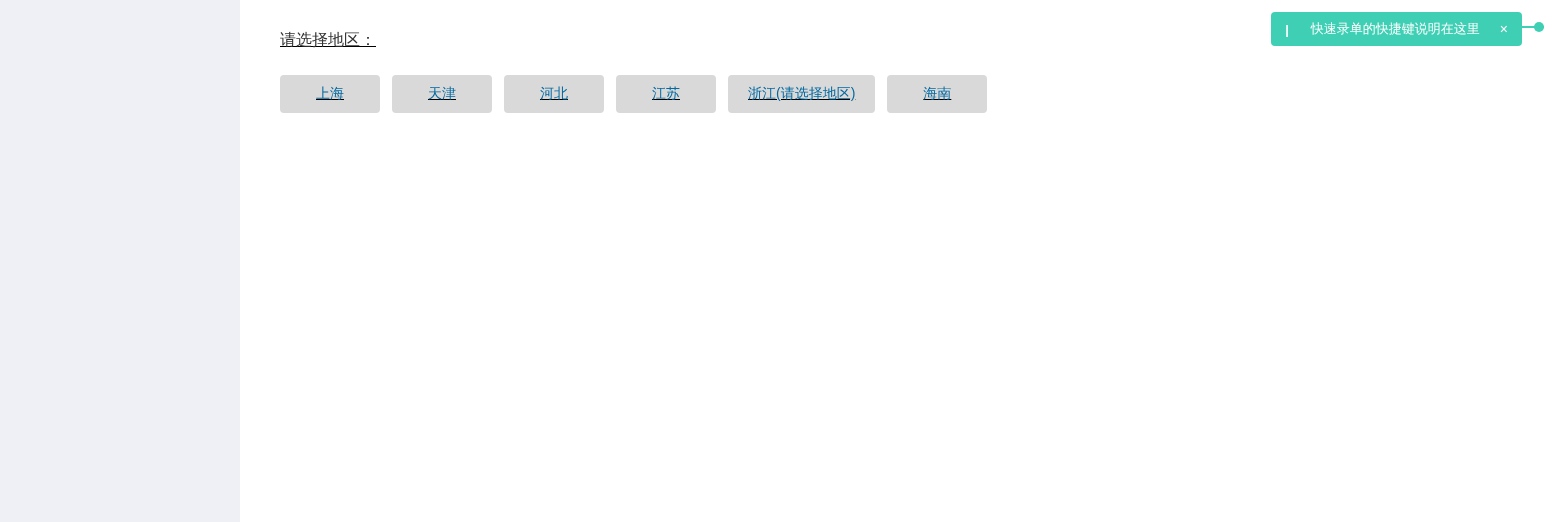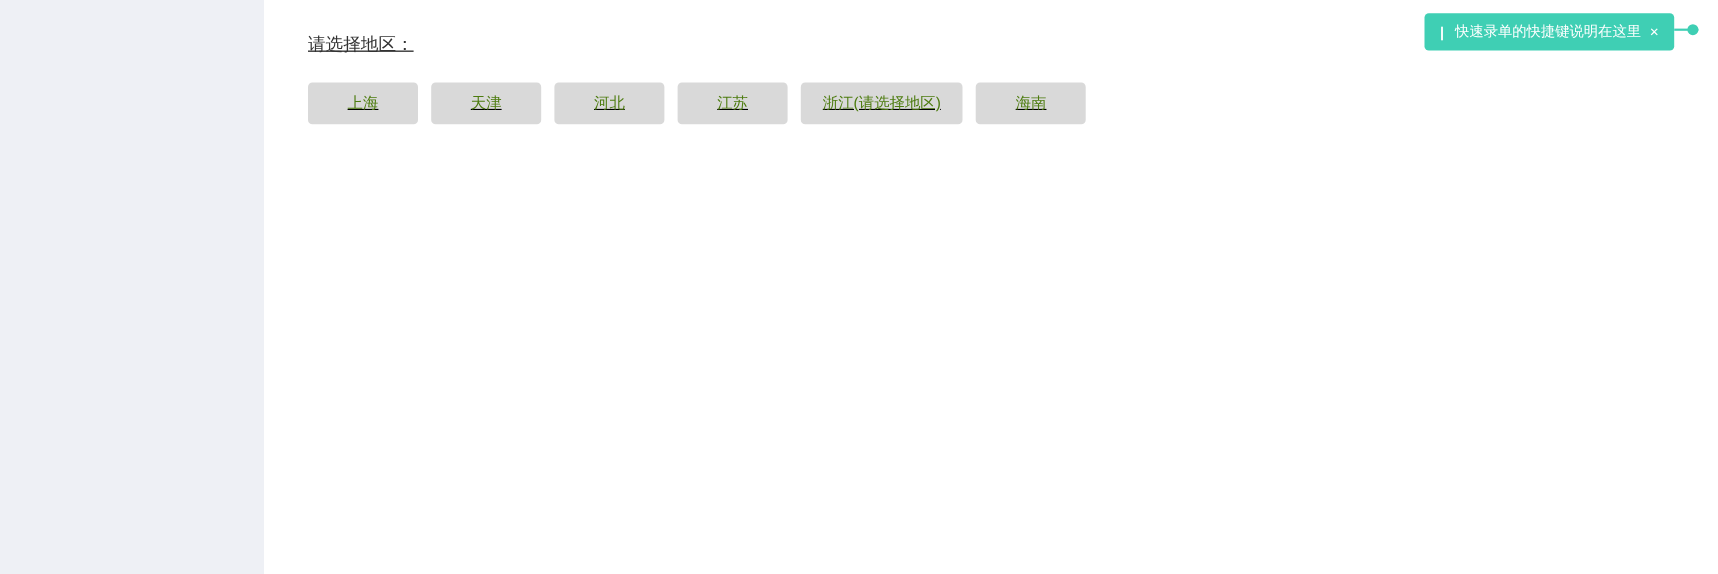--- a/index.html
+++ b/index.html
@@ -45,21 +45,21 @@
     }
 
     .region-buttons {
       display: flex;
       flex-wrap: wrap;
       gap: 12px;
     }
 
     .region-btn {
       background: #d9d9d9;
-      color: #4d7c0f;
+      color: #0369a1;
       border: none;
       border-radius: 4px;
       padding: 10px 20px;
       font-size: 14px;
       cursor: pointer;
       min-width: 100px;
       text-align: center;
       font-family: "Microsoft YaHei", "PingFang SC", sans-serif;
     }
 
@@ -68,21 +68,21 @@
       position: absolute;
       top: 12px;
       right: 40px;
       background: #3fcfb4;
       color: #fff;
       padding: 8px 14px;
       border-radius: 4px;
       font-size: 13px;
       display: flex;
       align-items: center;
-      gap: 8px;
+      gap: 20px;
       white-space: nowrap;
     }
 
     .tooltip-banner::before {
       content: '|';
       font-weight: bold;
       margin-right: 2px;
     }
 
     .tooltip-close {

